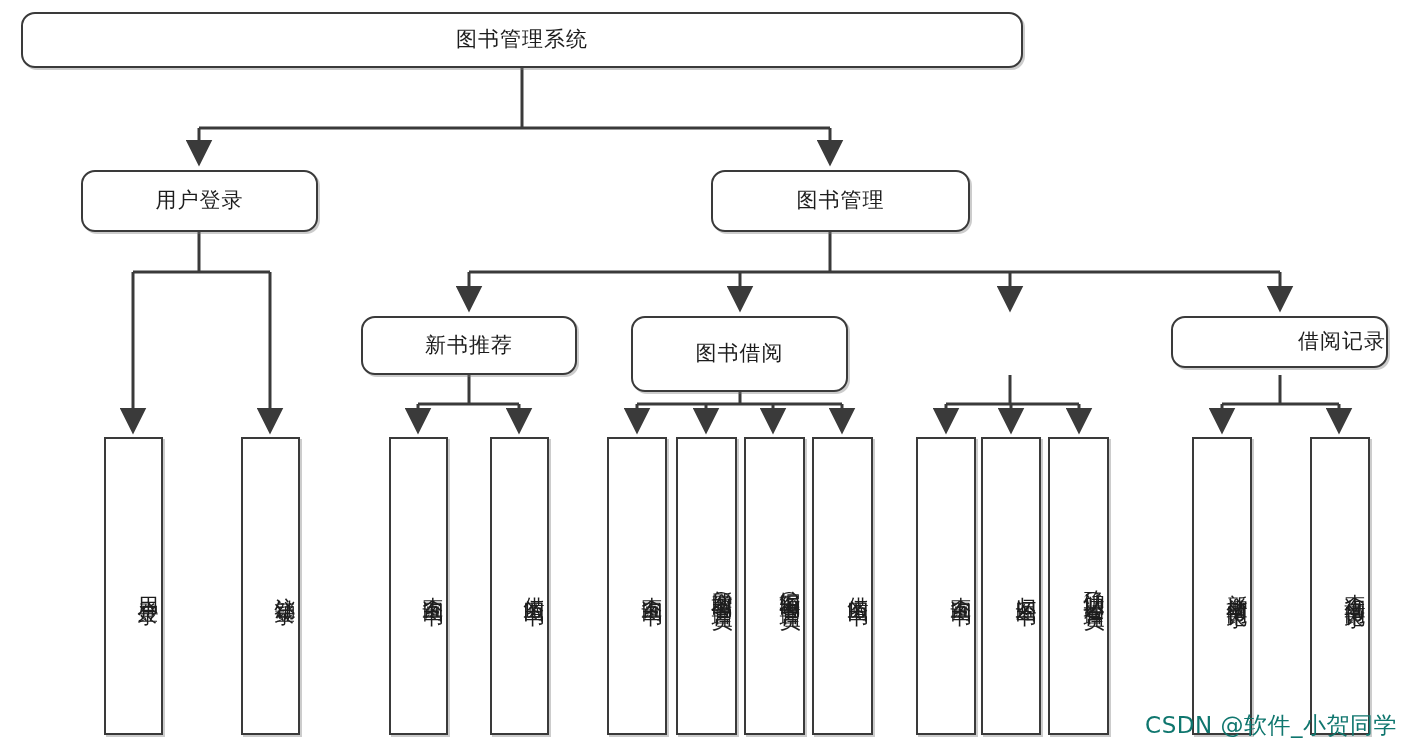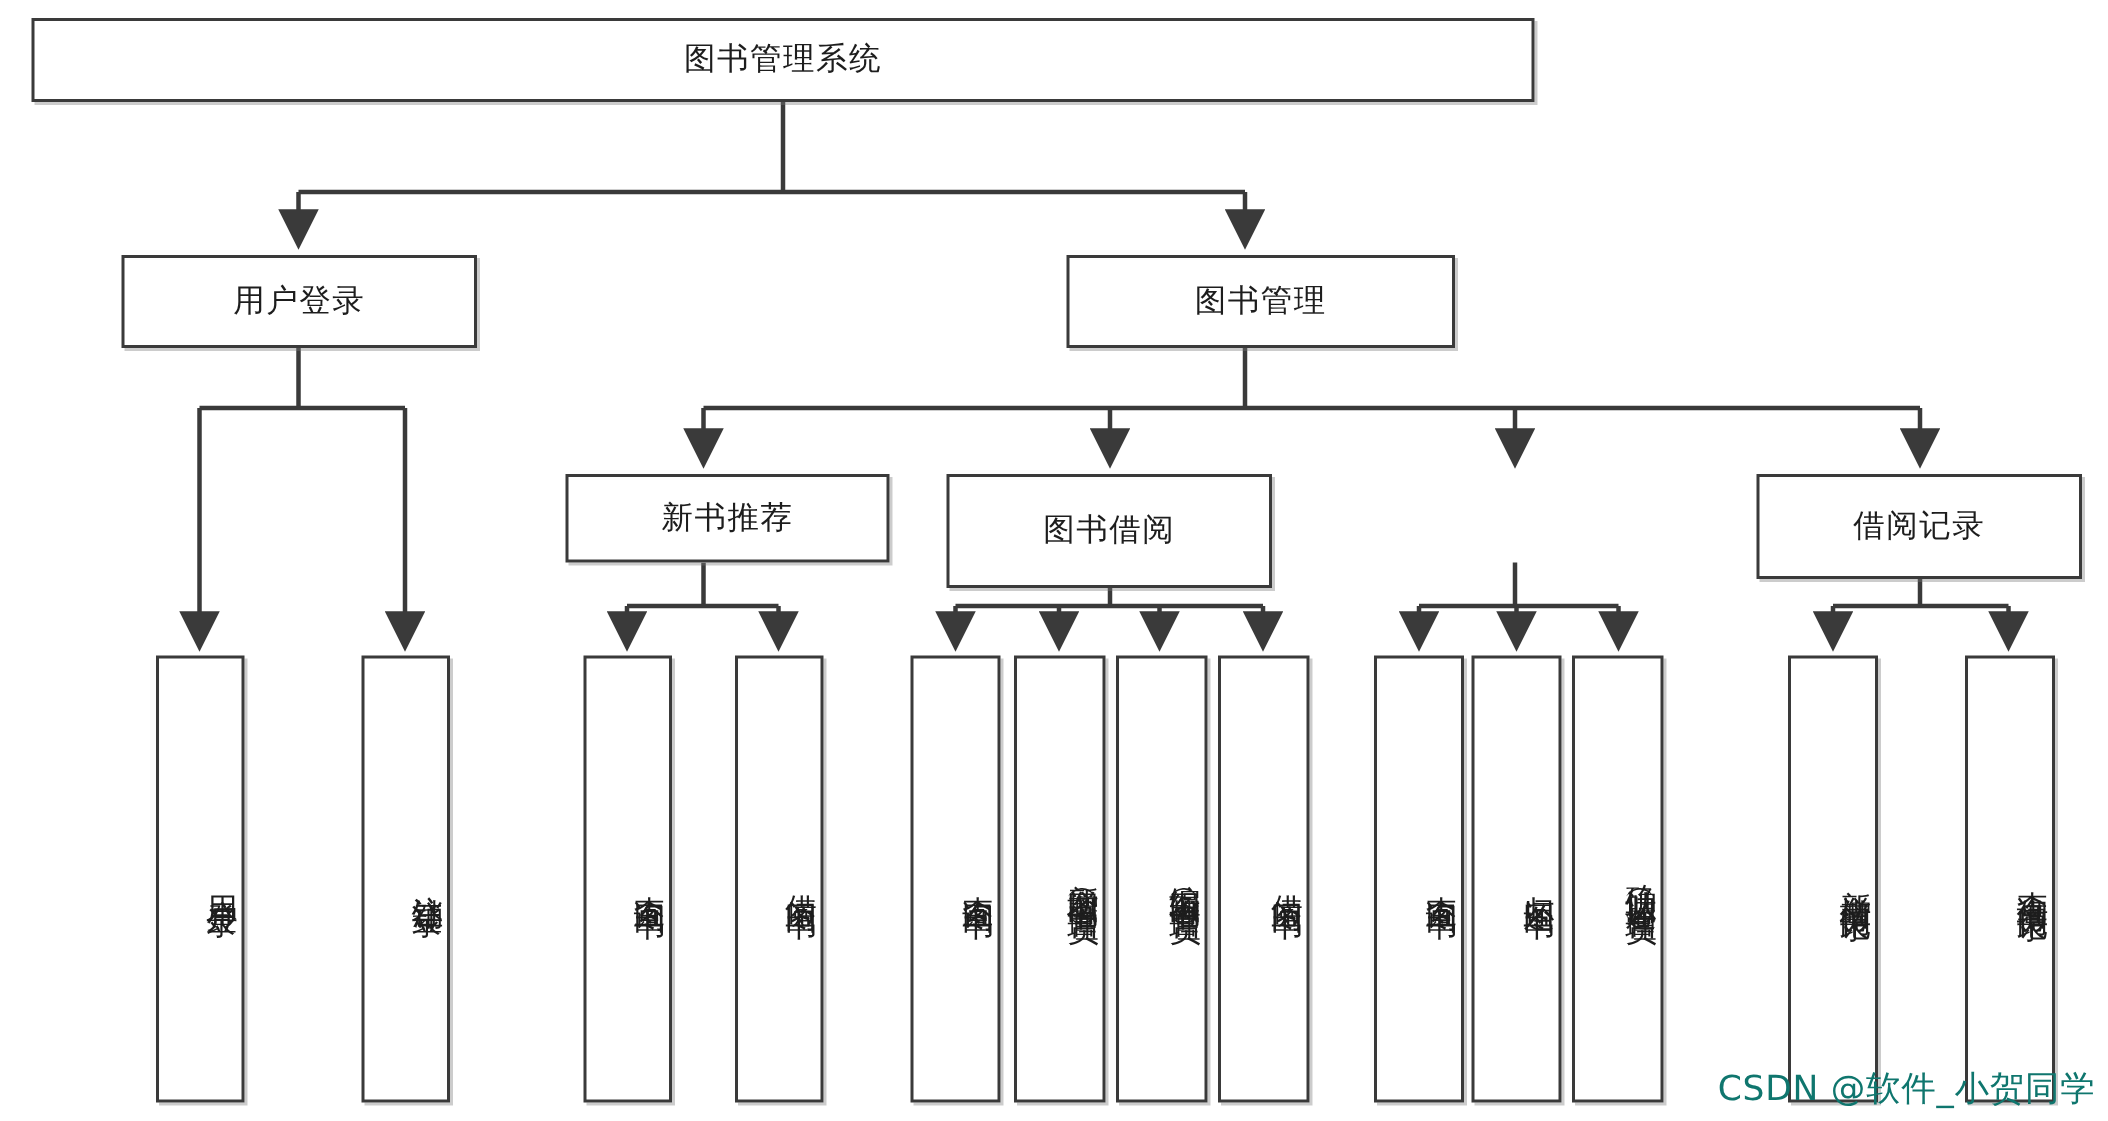--- a/index.html
+++ b/index.html
@@ -35,20 +35,21 @@
     display: flex;
     align-items: center;
     justify-content: center;
     color: #1d1d1d;
     text-align: center;
   }
   .node.horiz {
     font-size: 21px;
     letter-spacing: 1px;
     line-height: 1.2;
+    border-radius: 14px;
   }
   .node.vert {
     writing-mode: vertical-rl;
     text-orientation: upright;
     font-size: 21px;
     letter-spacing: 3px;
     line-height: 1.25;
     padding: 6px 0;
     align-items: flex-start;
     justify-content: center;
@@ -126,27 +127,27 @@
     <span>图书管理系统</span>
   </div>
 
   <div class="node horiz" style="left:81px; top:170px; width:237px; height:62px;">
     <span>用户登录</span>
   </div>
   <div class="node horiz" style="left:711px; top:170px; width:259px; height:62px;">
     <span>图书管理</span>
   </div>
 
-  <div class="node horiz" style="left:361px; top:316px; width:216px; height:59px;margin-left:16px;">
+  <div class="node horiz" style="left:361px; top:316px; width:216px; height:59px;">
     <span>新书推荐</span>
   </div>
   <div class="node horiz" style="left:631px; top:316px; width:217px; height:76px;">
     <span>图书借阅</span>
   </div>
-  <div class="node horiz" style="left:1171px; top:316px; width:217px; height:70px;">
+  <div class="node horiz" style="left:1171px; top:316px; width:217px; height:52px;justify-content:flex-end;">
     <span>借阅记录</span>
   </div>
 
   <div class="node vert" style="left:104px; top:437px; width:59px; height:298px;">
     <span>用户登录</span>
   </div>
   <div class="node vert" style="left:241px; top:437px; width:59px; height:298px;">
     <span>注销登录</span>
   </div>
 

